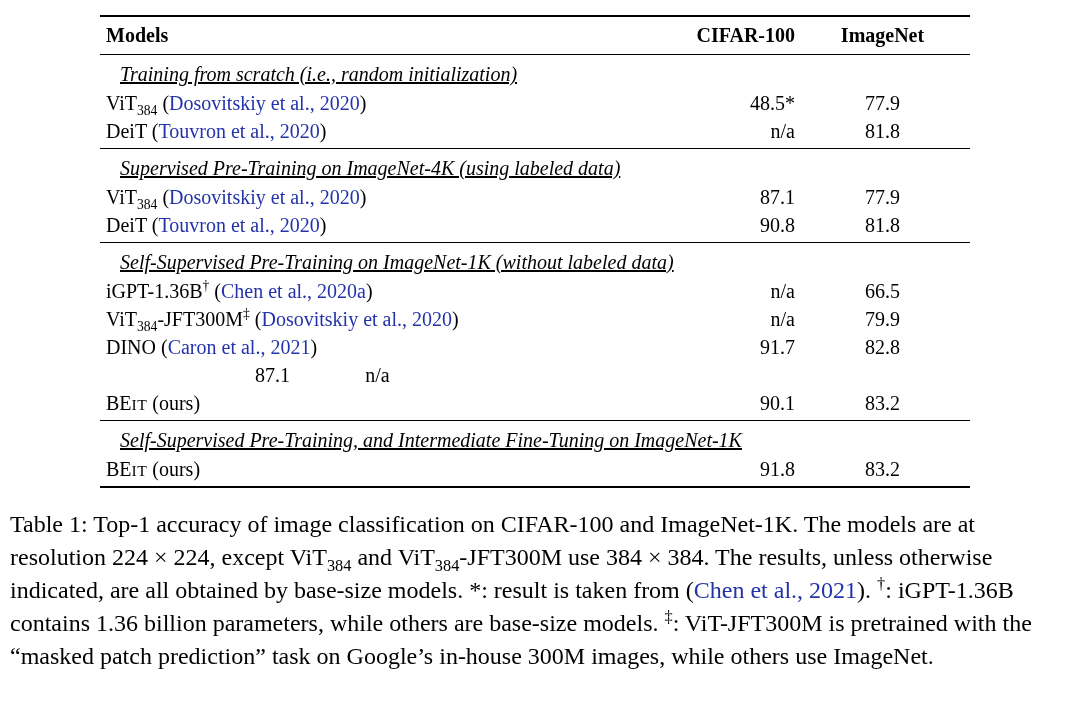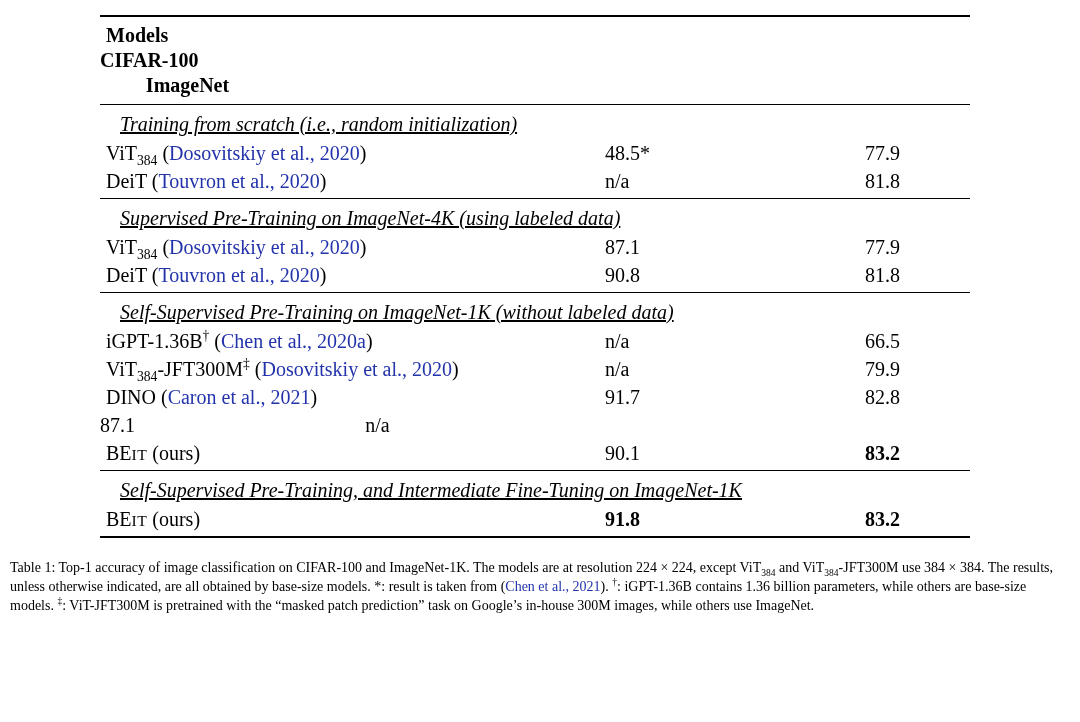--- a/index.html
+++ b/index.html
@@ -33,24 +33,24 @@
   .rule.thick { border-top: 2.4px solid #000; }
 
   .row {
     display: flex;
     align-items: baseline;
     padding: 1.5px 0;
     line-height: 1.25;
   }
   .cell { white-space: nowrap; }
   .cell.model { flex: 1; padding-left: 6px; text-align: left; }
-  .cell.val1  { width: 190px; text-align: left; }
+  .cell.val1  { width: 190px; text-align: right; }
   .cell.val2  { width: 175px; text-align: center; }
 
-  .header-row { font-weight: bold; padding: 3px 0; flex-direction: column; }
+  .header-row { font-weight: bold; padding: 3px 0; }
 
   .section-title {
     font-style: italic;
     padding-left: 20px;
     padding-top: 4px;
     padding-bottom: 2px;
   }
   .section-title .cell { flex: 1; text-decoration: underline; }
 
   sub.subscript {
@@ -62,25 +62,25 @@
     line-height: 0;
   }
   .sc {
     font-size: 78%;
     letter-spacing: 0.5px;
   }
   .cite {
     color: var(--cite-color);
     cursor: pointer;
   }
-  .bold { font-weight: bold; }
+  .bold { font-weight: normal; }
 
   .caption {
     margin: 20px 10px 0 10px;
-    font-size: 14px;
+    font-size: 24px;
     line-height: 1.37;
     text-align: left;
   }
 </style>
 </head>
 <body>
 
 <div class="figure">
 
   <div class="table-wrap">

